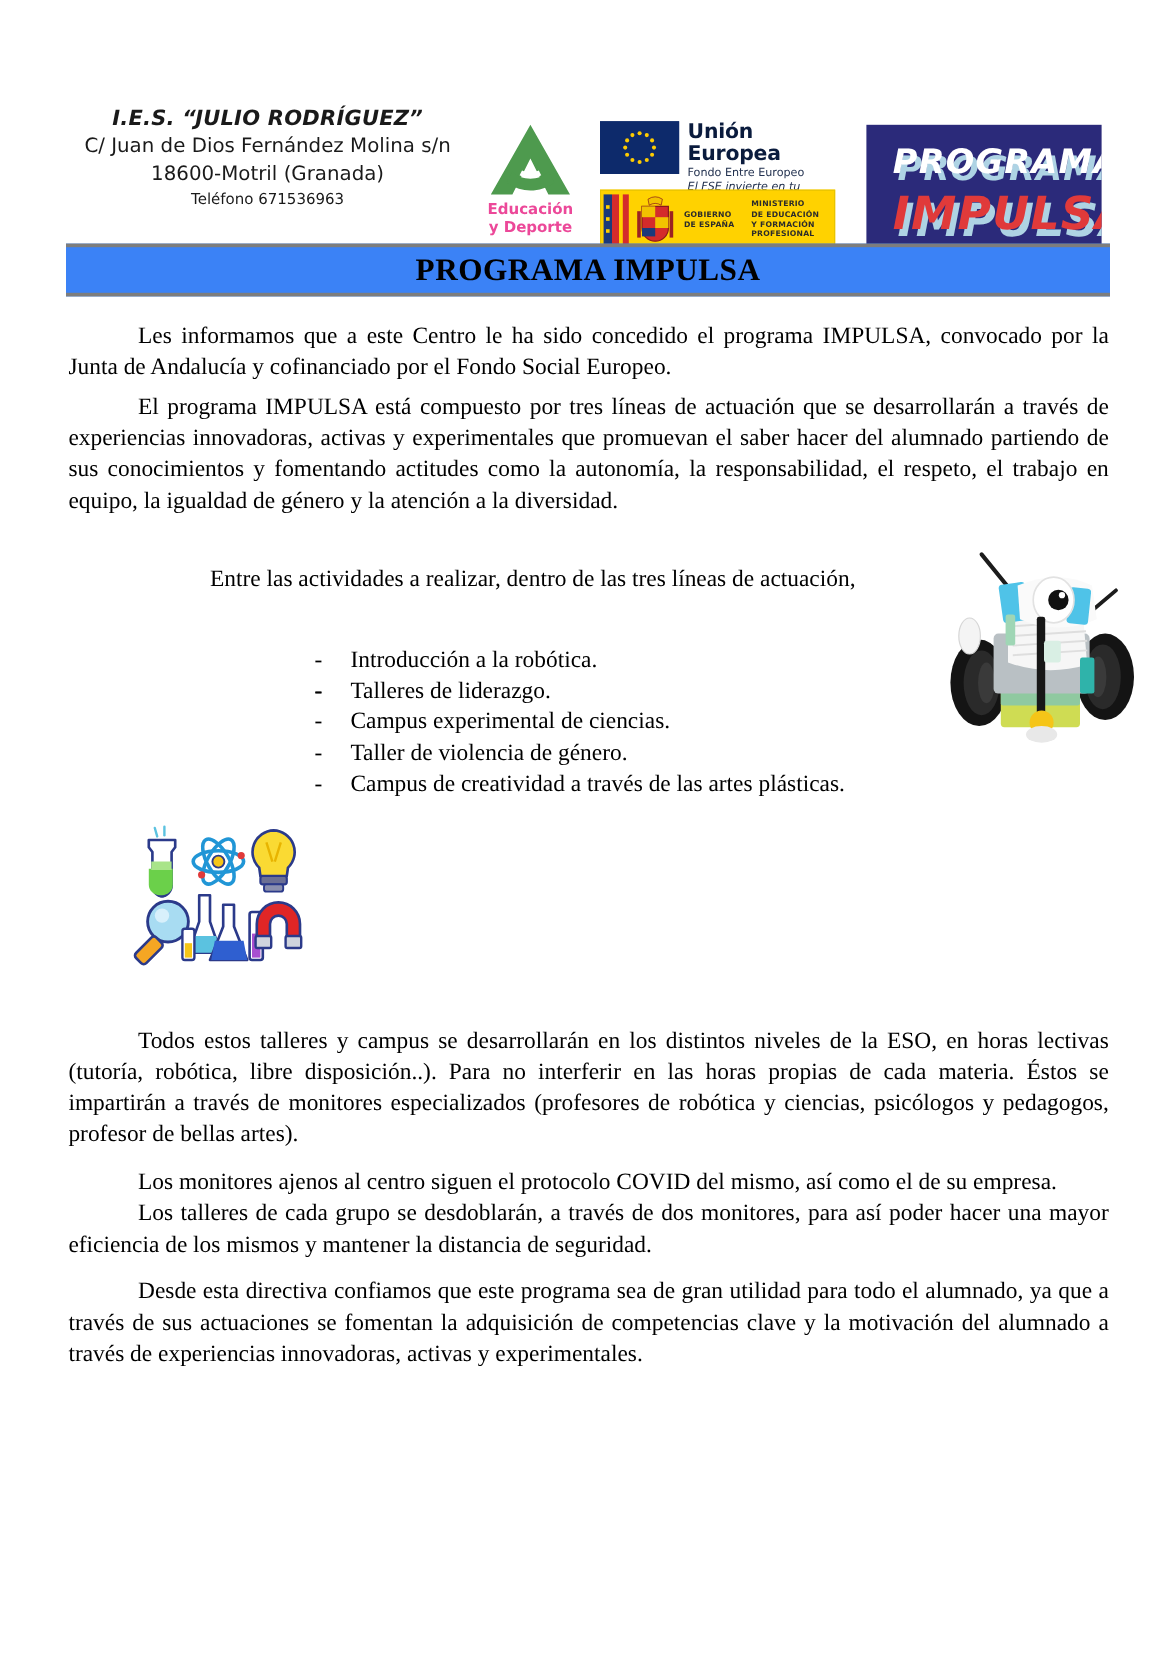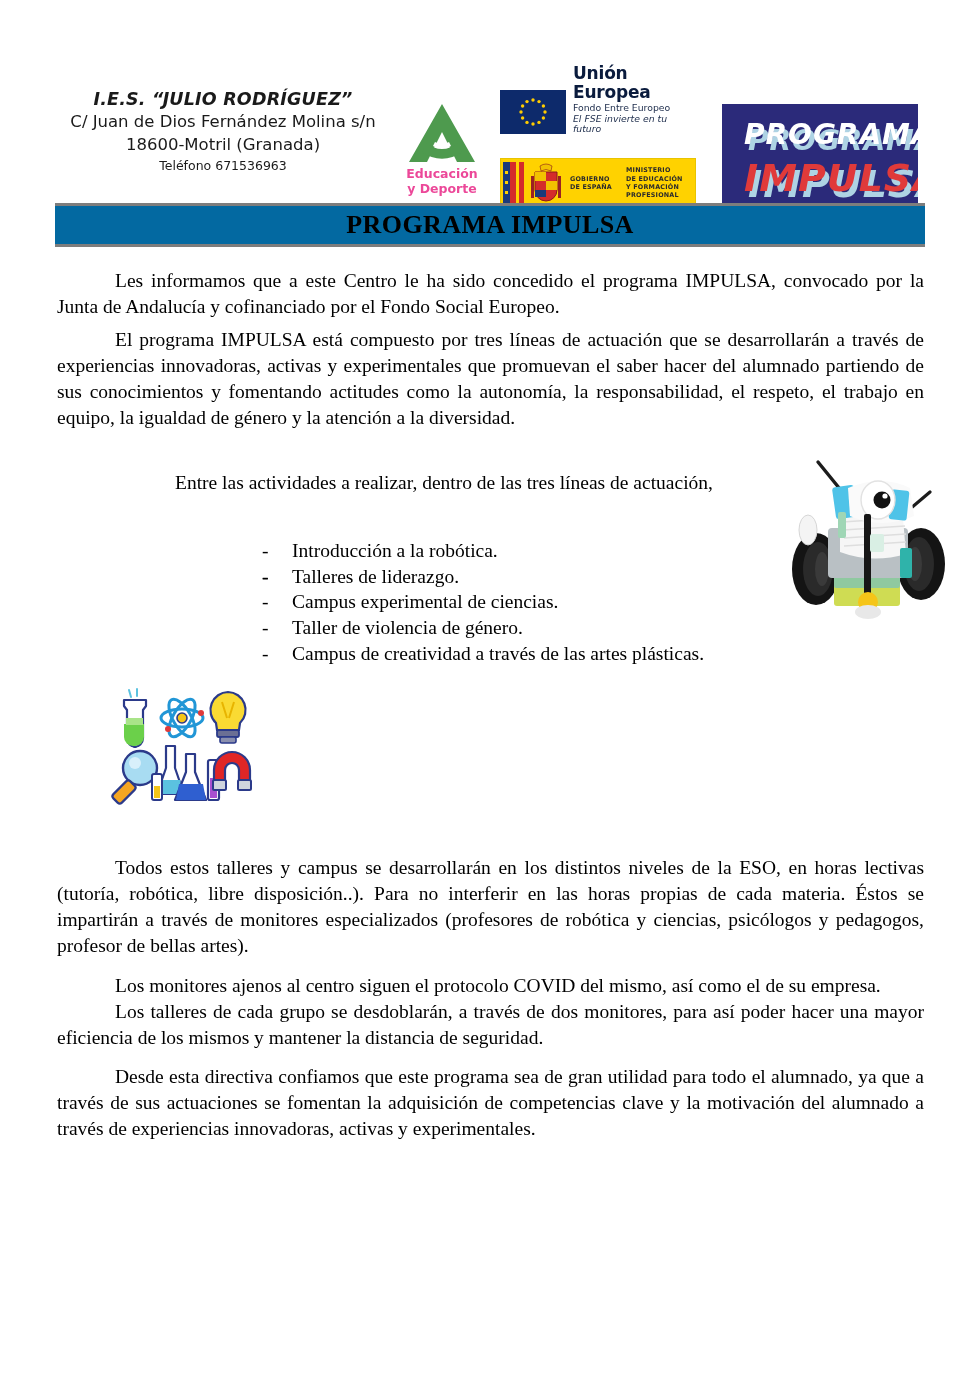--- a/index.html
+++ b/index.html
@@ -69,25 +69,25 @@
     line-height: 1.22;
     text-align: center;
     color: #ec4899;
     margin-top: 2px;
   }
 
   
   .logo-eu {
     position: absolute;
     left: 500px;
-    top: 42px;
+    top: 55px;
     width: 188px;
     height: 46px;
     display: flex;
-    align-items: flex-end;
+    align-items: flex-start;
   }
   .eu-flag {
     width: 66px; height: 44px;
     background: #0d2a6b;
     flex: 0 0 auto;
     position: relative;
   }
   .eu-text { margin-left: 7px; line-height: 1.08; }
   .eu-title {
     font-family: "DejaVu Sans", "Liberation Sans", sans-serif;
@@ -164,21 +164,21 @@
     text-shadow: 4px 6px 0 rgba(186, 226, 237, .92);
   }
 
   
   .title-bar {
     position: absolute;
     left: 55px;
     top: 203px;
     width: 870px;
     height: 44px;
-    background: #0369a1;
+    background: #3b82f6;
     border-top: 3px solid #7d7d7d;
     border-bottom: 3px solid #7d7d7d;
     box-sizing: border-box;
     display: flex;
     align-items: center;
     justify-content: center;
   }
   .title-bar h1 {
     margin: 0;
     font-family: "Liberation Serif", "DejaVu Serif", serif;

